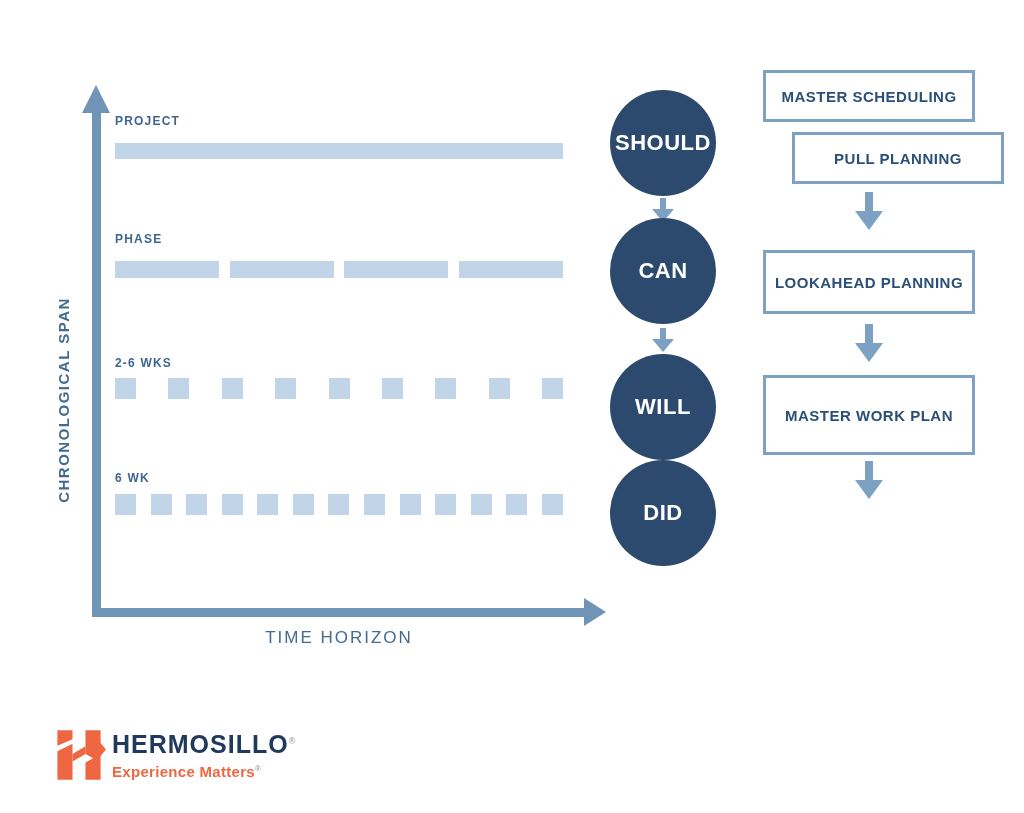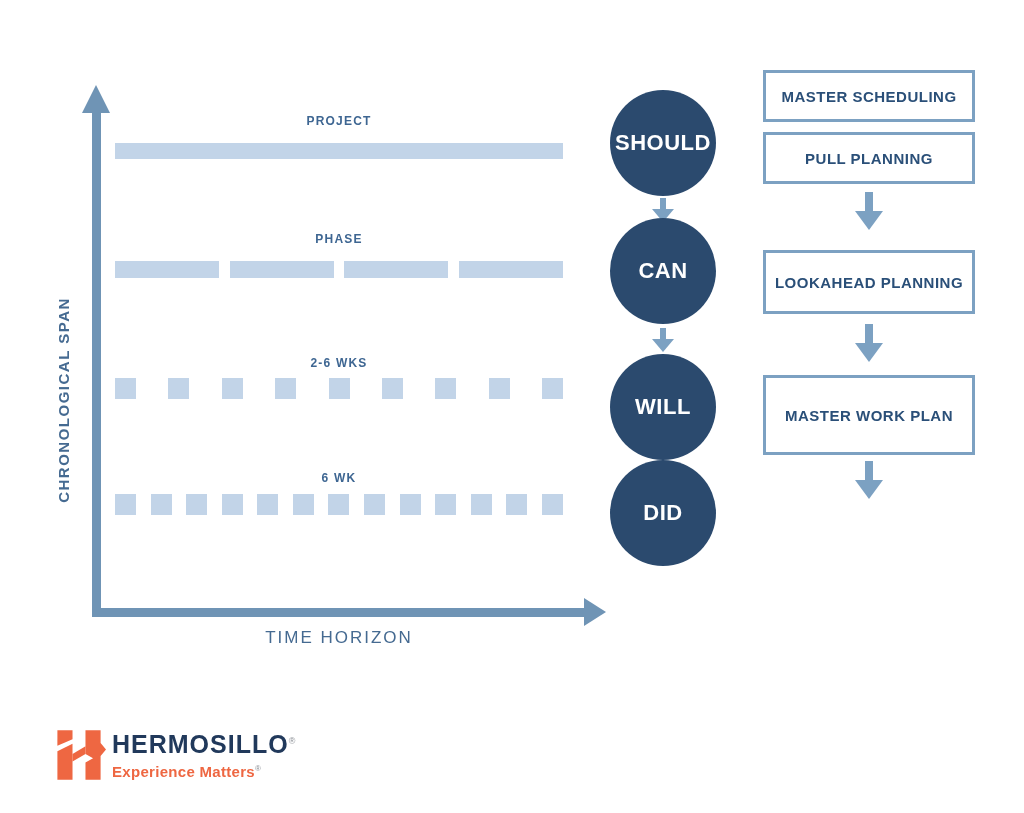--- a/index.html
+++ b/index.html
@@ -15,21 +15,21 @@
   .h-shaft{position:absolute;left:92px;top:608px;width:492px;height:9px;background:var(--steel);}
   .h-head{position:absolute;left:584px;top:598px;width:0;height:0;
     border-top:14px solid transparent;border-bottom:14px solid transparent;
     border-left:22px solid var(--steel);}
   .y-axis-label{position:absolute;left:63px;top:400px;
     transform:translate(-50%,-50%) rotate(-90deg);white-space:nowrap;
     font-size:15px;font-weight:bold;letter-spacing:1.5px;color:var(--axisText);}
   .x-axis-label{position:absolute;left:115px;top:628px;width:448px;text-align:center;
     font-size:17px;font-weight:normal;letter-spacing:2px;color:var(--axisText);}
   
-  .row-label{position:absolute;left:115px;width:448px;text-align:center;
+  .row-label{position:absolute;left:115px;width:448px;
     font-size:12px;font-weight:bold;letter-spacing:1.2px;color:var(--rowLabel);}
   .row-label.r0{top:114px;} .row-label.r1{top:232px;} .row-label.r2{top:356px;} .row-label.r3{top:471px;}
   .row-bars{position:absolute;left:115px;width:448px;display:flex;justify-content:space-between;}
   .row-bars.r0{top:143px;} .row-bars.r1{top:261px;} .row-bars.r2{top:378px;} .row-bars.r3{top:494px;}
   .seg{background:var(--bar);}
   .row-bars.r0 .seg{width:448px;height:16px;}
   .row-bars.r1 .seg{width:104px;height:17px;}
   .row-bars.r2 .seg{width:21px;height:21px;}
   .row-bars.r3 .seg{width:21px;height:21px;}
   
@@ -37,21 +37,21 @@
     background:var(--navy);color:#ffffff;display:flex;align-items:center;justify-content:center;
     font-size:22px;font-weight:bold;letter-spacing:0.5px;}
   .circle.c0{top:90px;} .circle.c1{top:218px;} .circle.c2{top:354px;} .circle.c3{top:460px;}
   .circ-arrow{position:absolute;left:650px;color:var(--connector);}
   .circ-arrow.a0{top:198px;} .circ-arrow.a1{top:328px;} .circ-arrow.a2{top:462px;}
   
   .fbox{position:absolute;left:763px;width:212px;box-sizing:border-box;
     border:3px solid var(--border);color:var(--boxText);
     display:flex;align-items:center;justify-content:center;text-align:center;
     font-size:15px;font-weight:bold;letter-spacing:0.5px;padding:10px 6px;}
-  .fbox.b0{top:70px;height:52px;} .fbox.b1{top:132px;height:52px;}
+  .fbox.b0{top:70px;height:52px;} .fbox.b1{top:132px;height:52px;margin-left:29px;}
   .fbox.b2{top:250px;height:64px;} .fbox.b3{top:375px;height:80px;} .fbox.b4{top:513px;height:80px;}
   .box-arrow{position:absolute;left:852px;color:var(--connector);}
   .box-arrow.a0{top:192px;} .box-arrow.a1{top:324px;} .box-arrow.a2{top:461px;}
   
   .logo{position:absolute;left:52px;top:728px;display:flex;align-items:flex-start;}
   .logo-mark{width:54px;height:54px;color:var(--orange);}
   .logo-text{margin-left:6px;padding-top:4px;}
   .logo-name{font-size:25px;font-weight:bold;letter-spacing:1px;color:var(--logoNavy);line-height:1;}
   .logo-name sup{font-size:9px;color:var(--regGray);font-weight:normal;}
   .logo-tagline{margin-top:7px;font-size:15px;font-weight:bold;letter-spacing:0.3px;color:var(--orange);line-height:1;}

